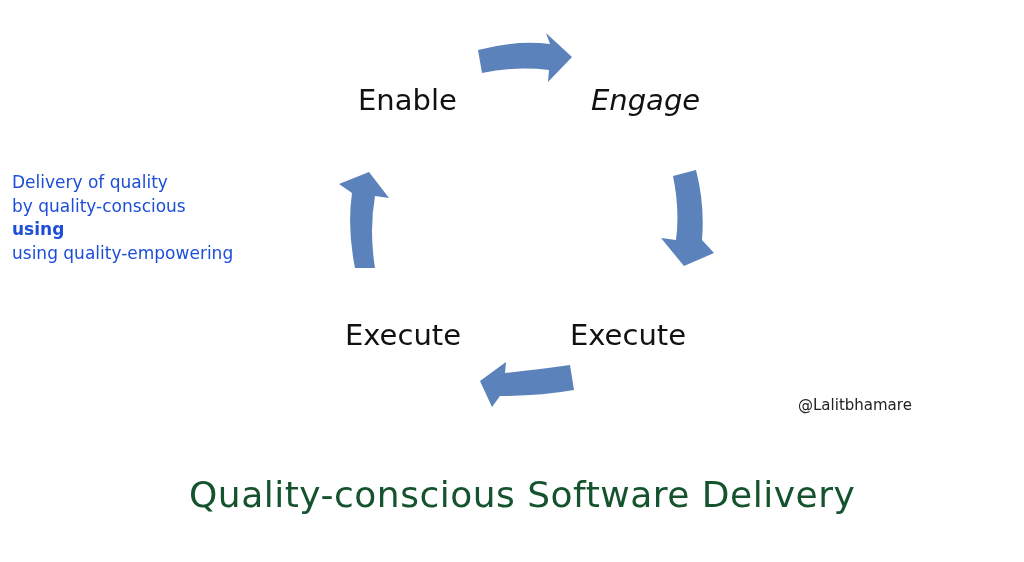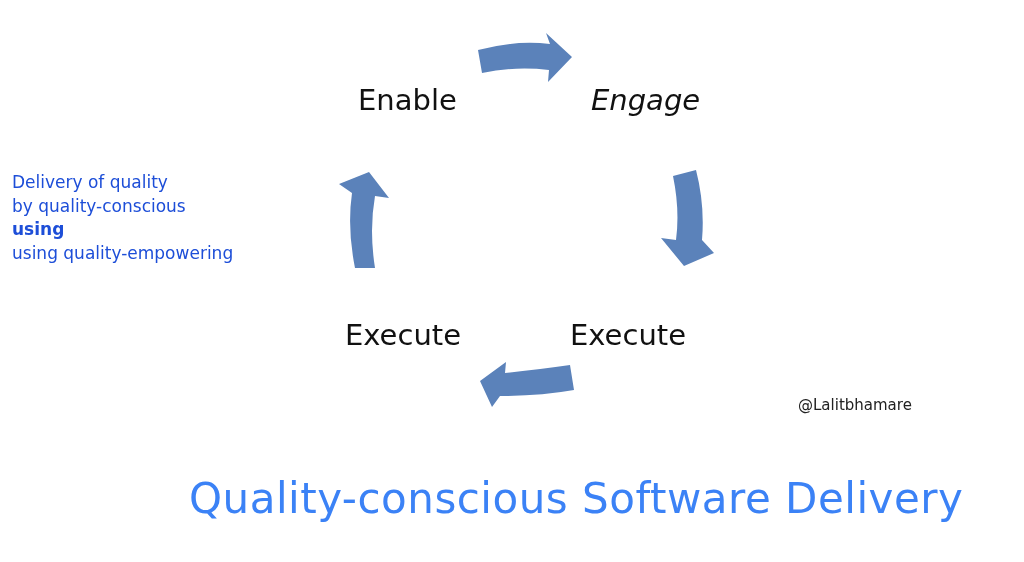--- a/index.html
+++ b/index.html
@@ -25,22 +25,22 @@
       line-height: 23.5px; color: #1d4ed8;
     }
     .definition .line { display: block; white-space: nowrap; }
     .definition b { font-weight: bold; }
     .handle {
       position: absolute; left: 798px; top: 396px;
       font-family: "DejaVu Sans", sans-serif; font-size: 15px; color: #222222; text-align: right;
     }
     .title {
       position: absolute; left: 189px; top: 474px;
-      font-family: "DejaVu Sans", sans-serif; font-size: 42px;
-      color: #3b82f6; white-space: nowrap; letter-spacing: 0.5px;
+      font-family: "DejaVu Sans", sans-serif; font-size: 36px;
+      color: #14532d; white-space: nowrap; letter-spacing: 0.5px;
     }
   </style>
 </head>
 <body>
 
 <div class="stage">
 
   <svg class="arrows" width="1024" height="562">
 
     <path class="arrow" d="M478,50 Q515,40 550,44 L546,33 L572,57 L548,82 L549,70 Q515,66 482,73 Z"></path>

